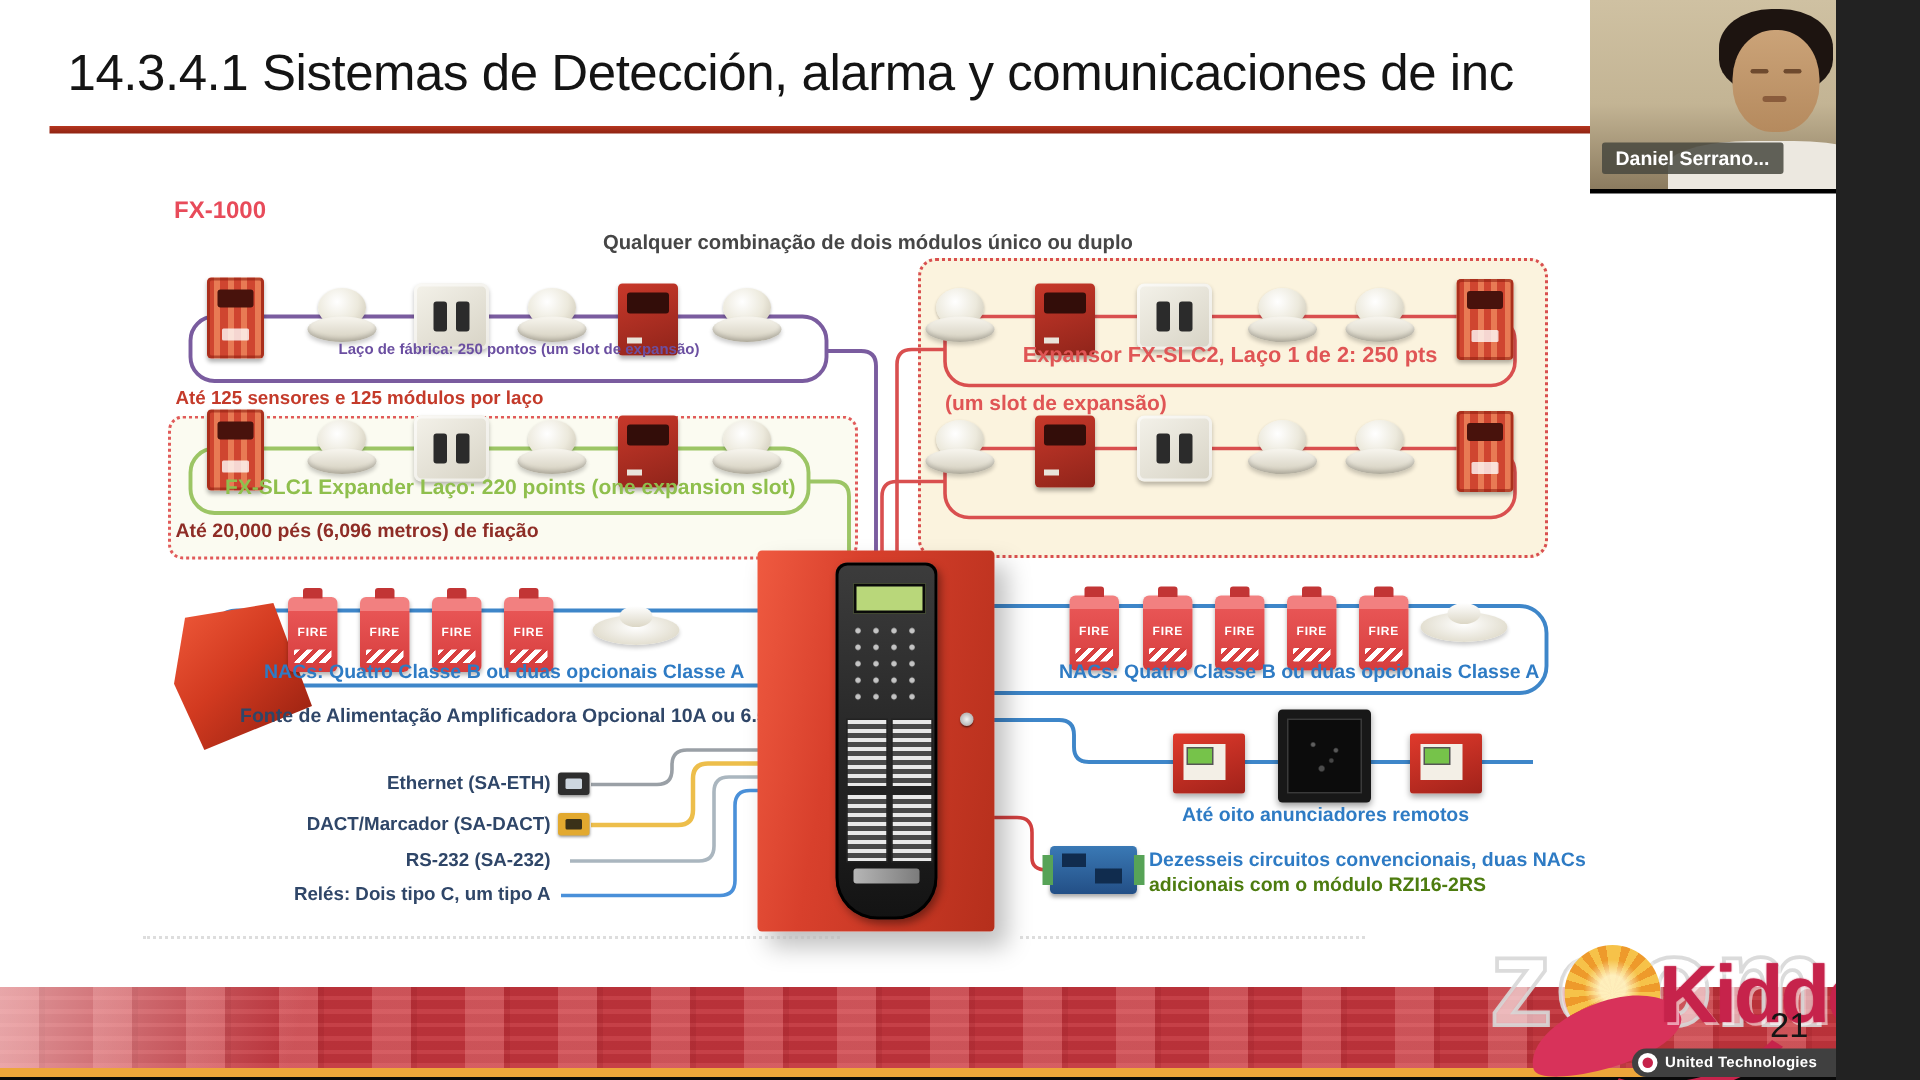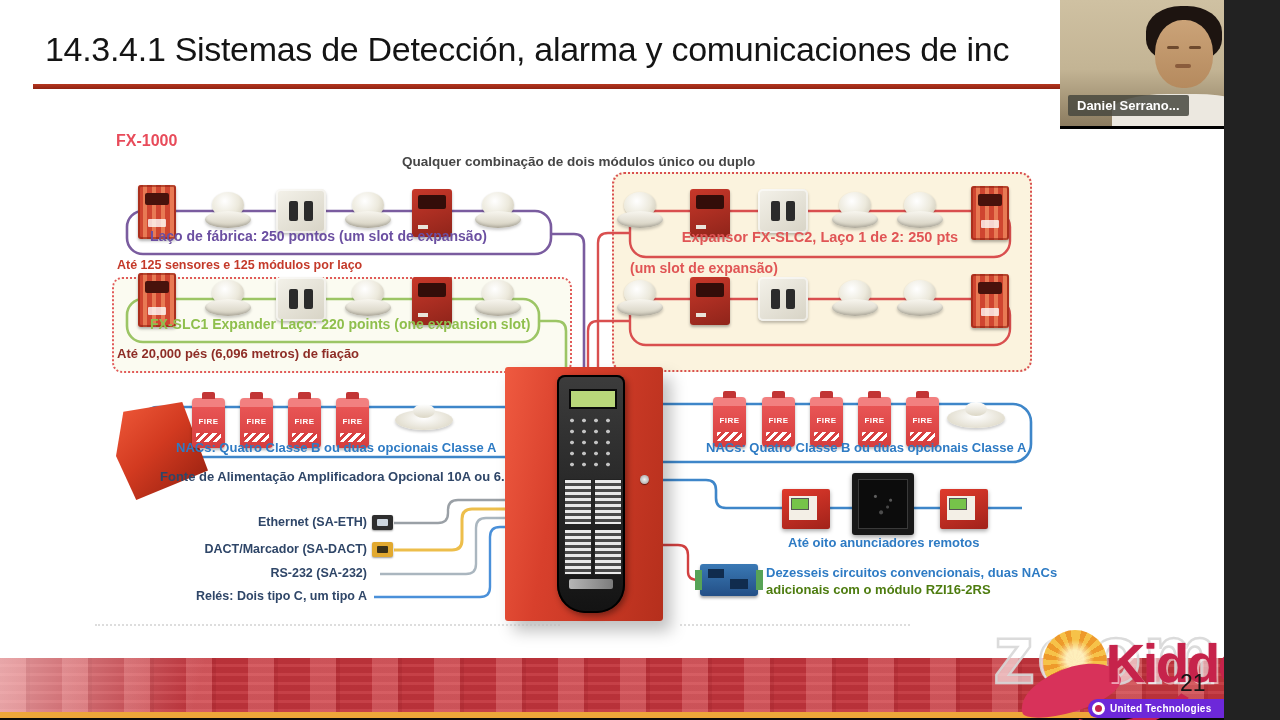--- a/index.html
+++ b/index.html
@@ -104,21 +104,21 @@
     -webkit-text-stroke:2.5px rgba(215,215,215,.9);text-shadow:0 0 2px rgba(255,255,255,.5);}
   .sun{left:1043px;top:630px;width:64px;height:64px;border-radius:50%;
     background:radial-gradient(circle at 50% 45%,rgba(255,244,200,.9) 0 18%,rgba(255,244,200,0) 40%),
                repeating-conic-gradient(#f6c249 0 11deg,#ee9a2b 11deg 22deg);box-shadow:0 0 0 2px rgba(255,255,255,.35);}
   .petal{left:1018px;top:668px;width:104px;height:44px;background:#d8325a;transform:rotate(-16deg);
     border-radius:58% 42% 52% 48%/70% 55% 45% 30%;}
   .swoosh{left:1052px;top:650px;width:130px;height:60px;border:9px solid transparent;border-bottom-color:#c6234b;
     border-radius:50%;transform:rotate(-14deg);}
   .brand{left:1106px;top:632px;font-size:54px;font-weight:800;letter-spacing:-2px;color:#c6234b;
     text-shadow:0 0 1px #c6234b,2px 2px 0 rgba(255,255,255,.55);}
-  .brand-pill{left:1088px;top:699px;width:170px;height:19px;background:#6d28d9;border-radius:10px;
+  .brand-pill{left:1088px;top:699px;width:170px;height:19px;background:#404040;border-radius:10px;
     display:flex;align-items:center;gap:5px;padding-left:4px;box-sizing:border-box;}
   .brand-pill .dot{width:13px;height:13px;border-radius:50%;background:#ffffff;position:relative;flex:0 0 auto;}
   .brand-pill .dot::before{content:"";position:absolute;inset:3px;border-radius:50%;background:#c6234b;}
   .brand-pill .tagline{color:#fff;font-size:10px;font-weight:bold;letter-spacing:.2px;}
   .page-num{left:1180px;top:670px;font-size:23px;color:#151515;}
 
   
   .webcam{left:1060px;top:0;width:220px;height:129px;background:#000;}
   .wc-video{position:absolute;left:0;top:0;right:9px;bottom:3px;overflow:hidden;
     background:linear-gradient(180deg,#cfc1a2 0%,#c3b494 55%,#8b7b5f 100%);}
@@ -164,21 +164,21 @@
 
   <div class="lbl" style="left:116px;top:132px;font-size:16px;color:#e84b5a;">FX-1000</div>
   <div class="lbl" style="left:402px;top:154px;font-size:13.5px;color:#464646;">Qualquer combinação de dois módulos único ou duplo</div>
 
   <div class="pull" style="left:138px;top:185px;"></div>
   <div class="smoke" style="left:205px;top:192px;"></div>
   <div class="module" style="left:276px;top:189px;"></div>
   <div class="smoke" style="left:345px;top:192px;"></div>
   <div class="reddev" style="left:412px;top:189px;"></div>
   <div class="smoke" style="left:475px;top:192px;"></div>
-  <div class="lbl" style="left:150px;top:228px;width:392px;font-size:14px;color:#6b4fa1;">Laço de fábrica: 250 pontos (um slot de expansão)</div>
+  <div class="lbl" style="left:150px;top:228px;width:392px;text-align:center;font-size:10px;color:#6b4fa1;">Laço de fábrica: 250 pontos (um slot de expansão)</div>
   <div class="lbl" style="left:117px;top:258px;font-size:12.5px;color:#c43a2a;">Até 125 sensores e 125 módulos por laço</div>
 
   <div class="pull" style="left:138px;top:273px;"></div>
   <div class="smoke" style="left:205px;top:280px;"></div>
   <div class="module" style="left:276px;top:277px;"></div>
   <div class="smoke" style="left:345px;top:280px;"></div>
   <div class="reddev" style="left:412px;top:277px;"></div>
   <div class="smoke" style="left:475px;top:280px;"></div>
   <div class="lbl" style="left:150px;top:316px;width:380px;text-align:center;font-size:14px;color:#8fbf4d;">FX-SLC1 Expander Laço: 220 points (one expansion slot)</div>
   <div class="lbl" style="left:117px;top:346px;font-size:13px;color:#8e2d26;">Até 20,000 pés (6,096 metros) de fiação</div>

